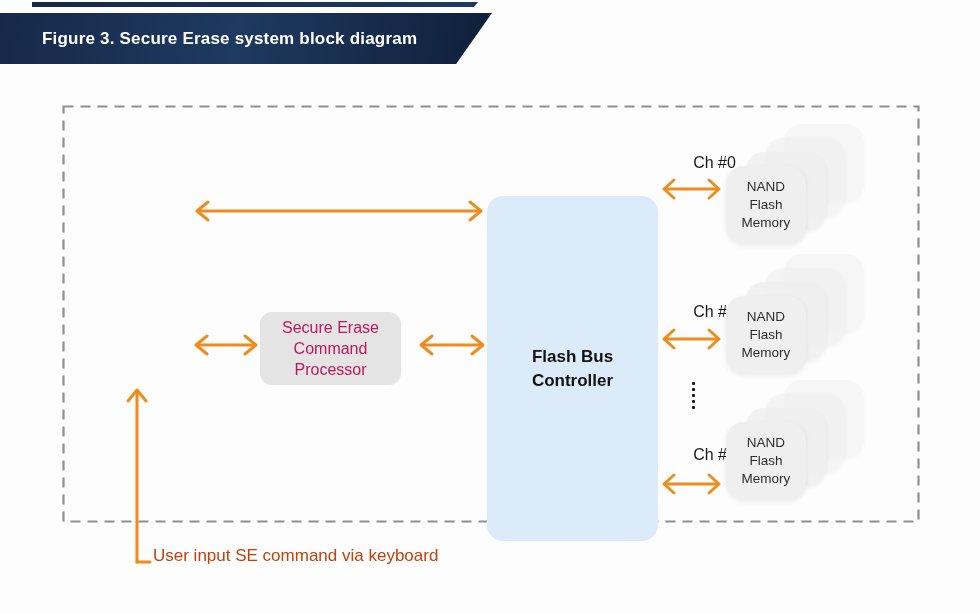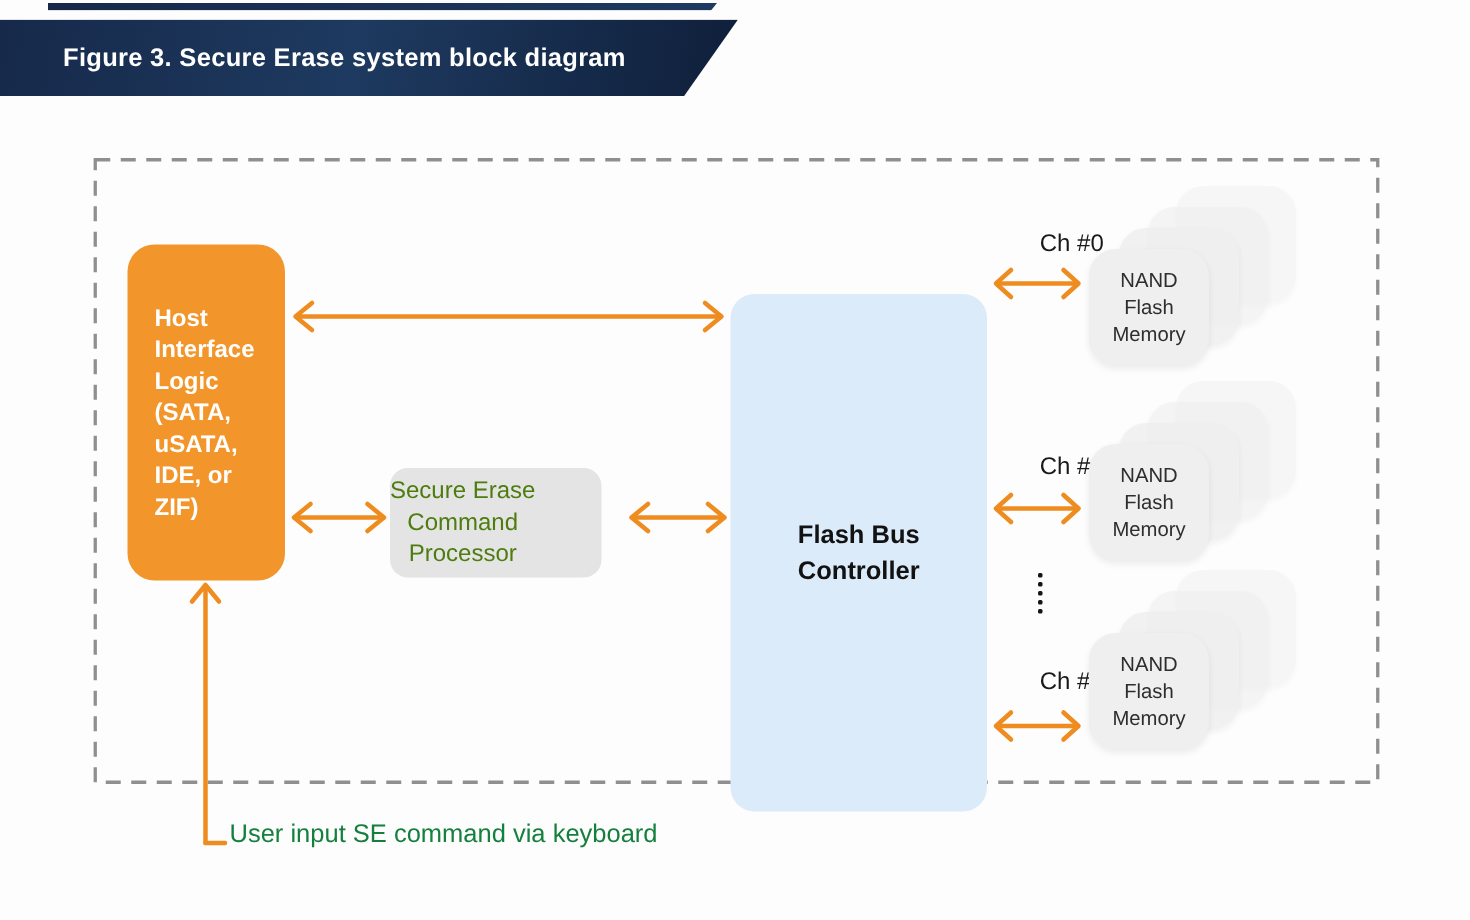--- a/index.html
+++ b/index.html
@@ -43,22 +43,22 @@
   .block .lbl { white-space: pre-line; }
   .host-block {
     left: 85px; top: 163px; width: 105px; height: 224px;
     background: var(--host-box-orange, #F2962B); border-radius: 18px;
     color: #ffffff; font-weight: 700; font-size: 16px; line-height: 21px;
     padding-left: 18px;
   }
   .proc-block {
     left: 260px; top: 312px; width: 141px; height: 73px;
     background: var(--processor-gray, #E4E4E4); border-radius: 12px;
-    color: #4d7c0f; font-weight: 500; font-size: 16px; line-height: 21px;
-    justify-content: flex-start; text-align: center;
+    color: #be185d; font-weight: 500; font-size: 16px; line-height: 21px;
+    justify-content: center; text-align: center;
   }
   .ctrl-block {
     left: 487px; top: 163px; width: 171px; height: 345px;
     background: var(--controller-blue, #DCEBFA); border-radius: 16px;
     color: #121212; font-weight: 700; font-size: 17px; line-height: 24px;
     justify-content: center; text-align: center; margin-top: 33px;
   }
 
   
   .arrow { position: absolute; overflow: visible; }
@@ -89,46 +89,37 @@
   }
   .card .lbl { white-space: pre-line; }
 
   
   .vdots { position: absolute; left: 692px; top: 382px; display: flex; flex-direction: column; gap: 3px; }
   .vdots i { width: 3px; height: 3px; background: #151515; border-radius: 1px; display: block; }
 
   
   .footer-note {
     position: absolute; left: 153px; top: 546px;
-    font-size: 17px; color: #15803d; white-space: nowrap;
+    font-size: 17px; color: #c2410c; white-space: nowrap;
   }
 </style>
 </head>
 <body>
 
 <div class="page">
 
   <div class="banner-strip"></div>
   <div class="banner">
     <span class="banner-title">Figure 3. Secure Erase system block diagram</span>
   </div>
 
   <svg class="frame" width="858" height="418">
     <rect x="1.5" y="1.5" width="855" height="415"></rect>
   </svg>
 
-  <div class="block host-block">
-    <span class="lbl">Host
-Interface
-Logic
-(SATA,
-uSATA,
-IDE, or
-ZIF)</span>
-  </div>
 
   <div class="block proc-block">
     <span class="lbl">Secure Erase
 Command
 Processor</span>
   </div>
 
   <div class="block ctrl-block">
     <span class="lbl">Flash Bus
 Controller</span>

